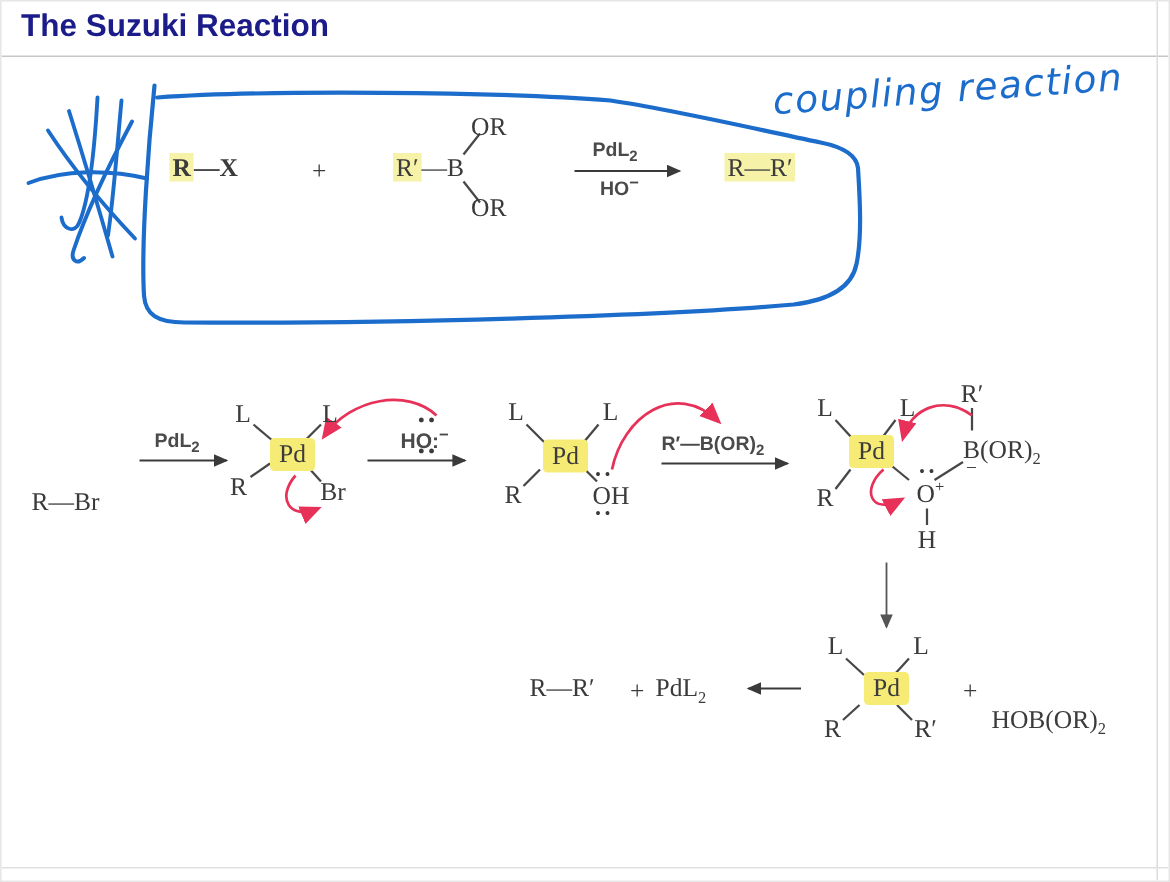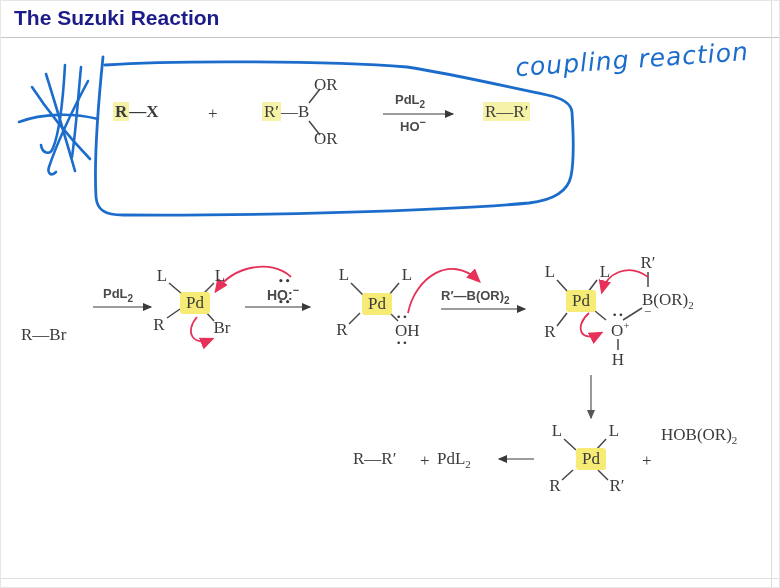--- a/index.html
+++ b/index.html
@@ -167,15 +167,15 @@
   <span class="chem" style="left:419px;top:450px;">+</span>
   <span class="chem" style="left:436px;top:448px;"><span>PdL</span><sub>2</sub></span>
 
   <span class="chem atom" style="left:556px;top:430px;">L</span>
   <span class="chem atom" style="left:613px;top:430px;">L</span>
   <span class="chem atom pdbox" style="left:590px;top:458px;">Pd</span>
   <span class="chem atom" style="left:554px;top:485px;">R</span>
   <span class="chem atom" style="left:616px;top:485px;">R′</span>
 
   <span class="chem" style="left:641px;top:450px;">+</span>
-  <span class="chem" style="left:660px;top:424px;"><span>HOB(OR)</span><sub>2</sub></span>
+  <span class="chem" style="left:660px;top:469px;"><span>HOB(OR)</span><sub>2</sub></span>
 
 </div>
 
 </body></html>

